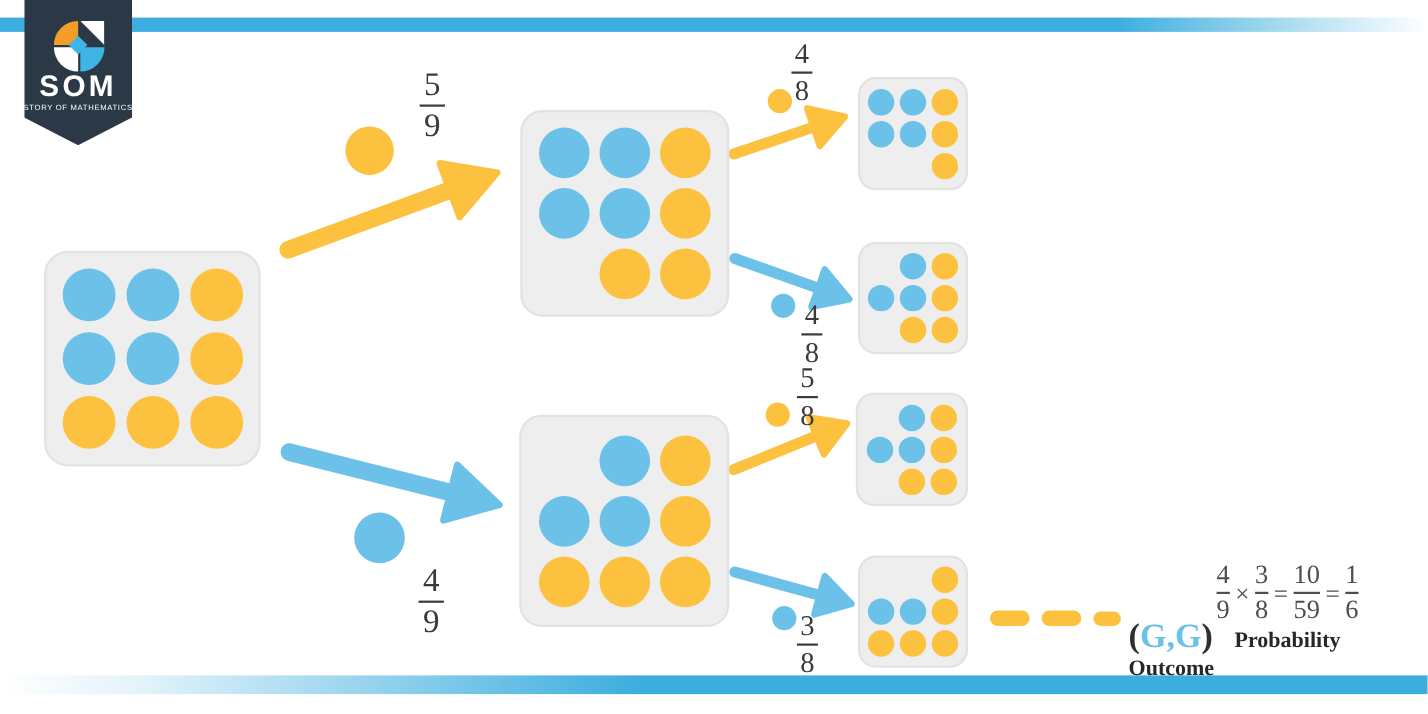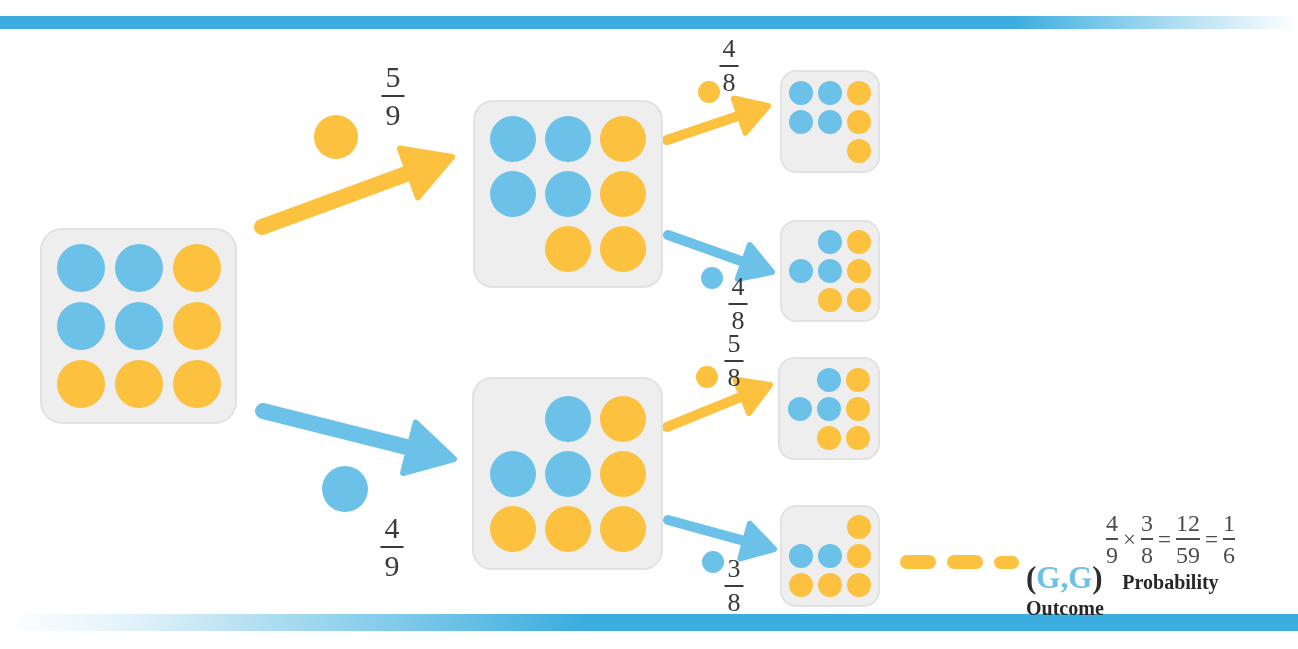--- a/index.html
+++ b/index.html
@@ -62,20 +62,31 @@
   .formula-block .result-label{margin-top:5px;}
 </style>
 </head>
 <body>
 
 <div class="canvas">
 
   <div class="topbar"></div>
   <div class="bottombar"></div>
 
+  <div class="pennant">
+    <div class="pinwheel">
+      <div class="q q-tl"></div>
+      <div class="q q-tr"></div>
+      <div class="q q-bl"></div>
+      <div class="q q-br"></div>
+      <div class="q-center"></div>
+    </div>
+    <div class="som">SOM</div>
+    <div class="subtext">STORY OF MATHEMATICS</div>
+  </div>
 
   <svg class="arrow-layer">
       <path d="M 262 227 L 408.8362166264129 172.9024465060584" stroke="#fbc13f" stroke-width="16" stroke-linecap="round" fill="none"></path>
       <polygon points="452,157 417.8245559559242,197.29936754330325 399.84787729690163,148.50552546881354" fill="#fbc13f" stroke="#fbc13f" stroke-width="6" stroke-linejoin="round"></polygon>
       <path d="M 263 411 L 409.3872185273859 447.7884109388195" stroke="#6cc1e8" stroke-width="16" stroke-linecap="round" fill="none"></path>
       <polygon points="454,459 403.0502334058491,473.00433090160135 415.72420364892275,422.5724909760376" fill="#6cc1e8" stroke="#6cc1e8" stroke-width="6" stroke-linejoin="round"></polygon>
       <path d="M 667 140 L 739.567777073899 115.57124336126172" stroke="#fbc13f" stroke-width="10" stroke-linecap="round" fill="none"></path>
       <polygon points="768,106 745.310523090656,132.63057711692232 733.825031057142,98.51190960560112" fill="#fbc13f" stroke="#fbc13f" stroke-width="6" stroke-linejoin="round"></polygon>
       <path d="M 668 235 L 743.7354661525243 261.9443485350327" stroke="#6cc1e8" stroke-width="10" stroke-linecap="round" fill="none"></path>
       <polygon points="772,272 737.7020752735439,278.90306884351816 749.7688570315047,244.98562822654728" fill="#6cc1e8" stroke="#6cc1e8" stroke-width="6" stroke-linejoin="round"></polygon>
@@ -233,21 +244,21 @@
             <span>9</span>
           </span>
           <span class="f-op">×</span>
           <span class="f-frac">
             <span>3</span>
             <span class="fbar"></span>
             <span>8</span>
           </span>
           <span class="f-op">=</span>
           <span class="f-frac">
-            <span>12</span>
+            <span>10</span>
             <span class="fbar"></span>
             <span>59</span>
           </span>
           <span class="f-op">=</span>
           <span class="f-frac">
             <span>1</span>
             <span class="fbar"></span>
             <span>6</span>
           </span>
         </div>

